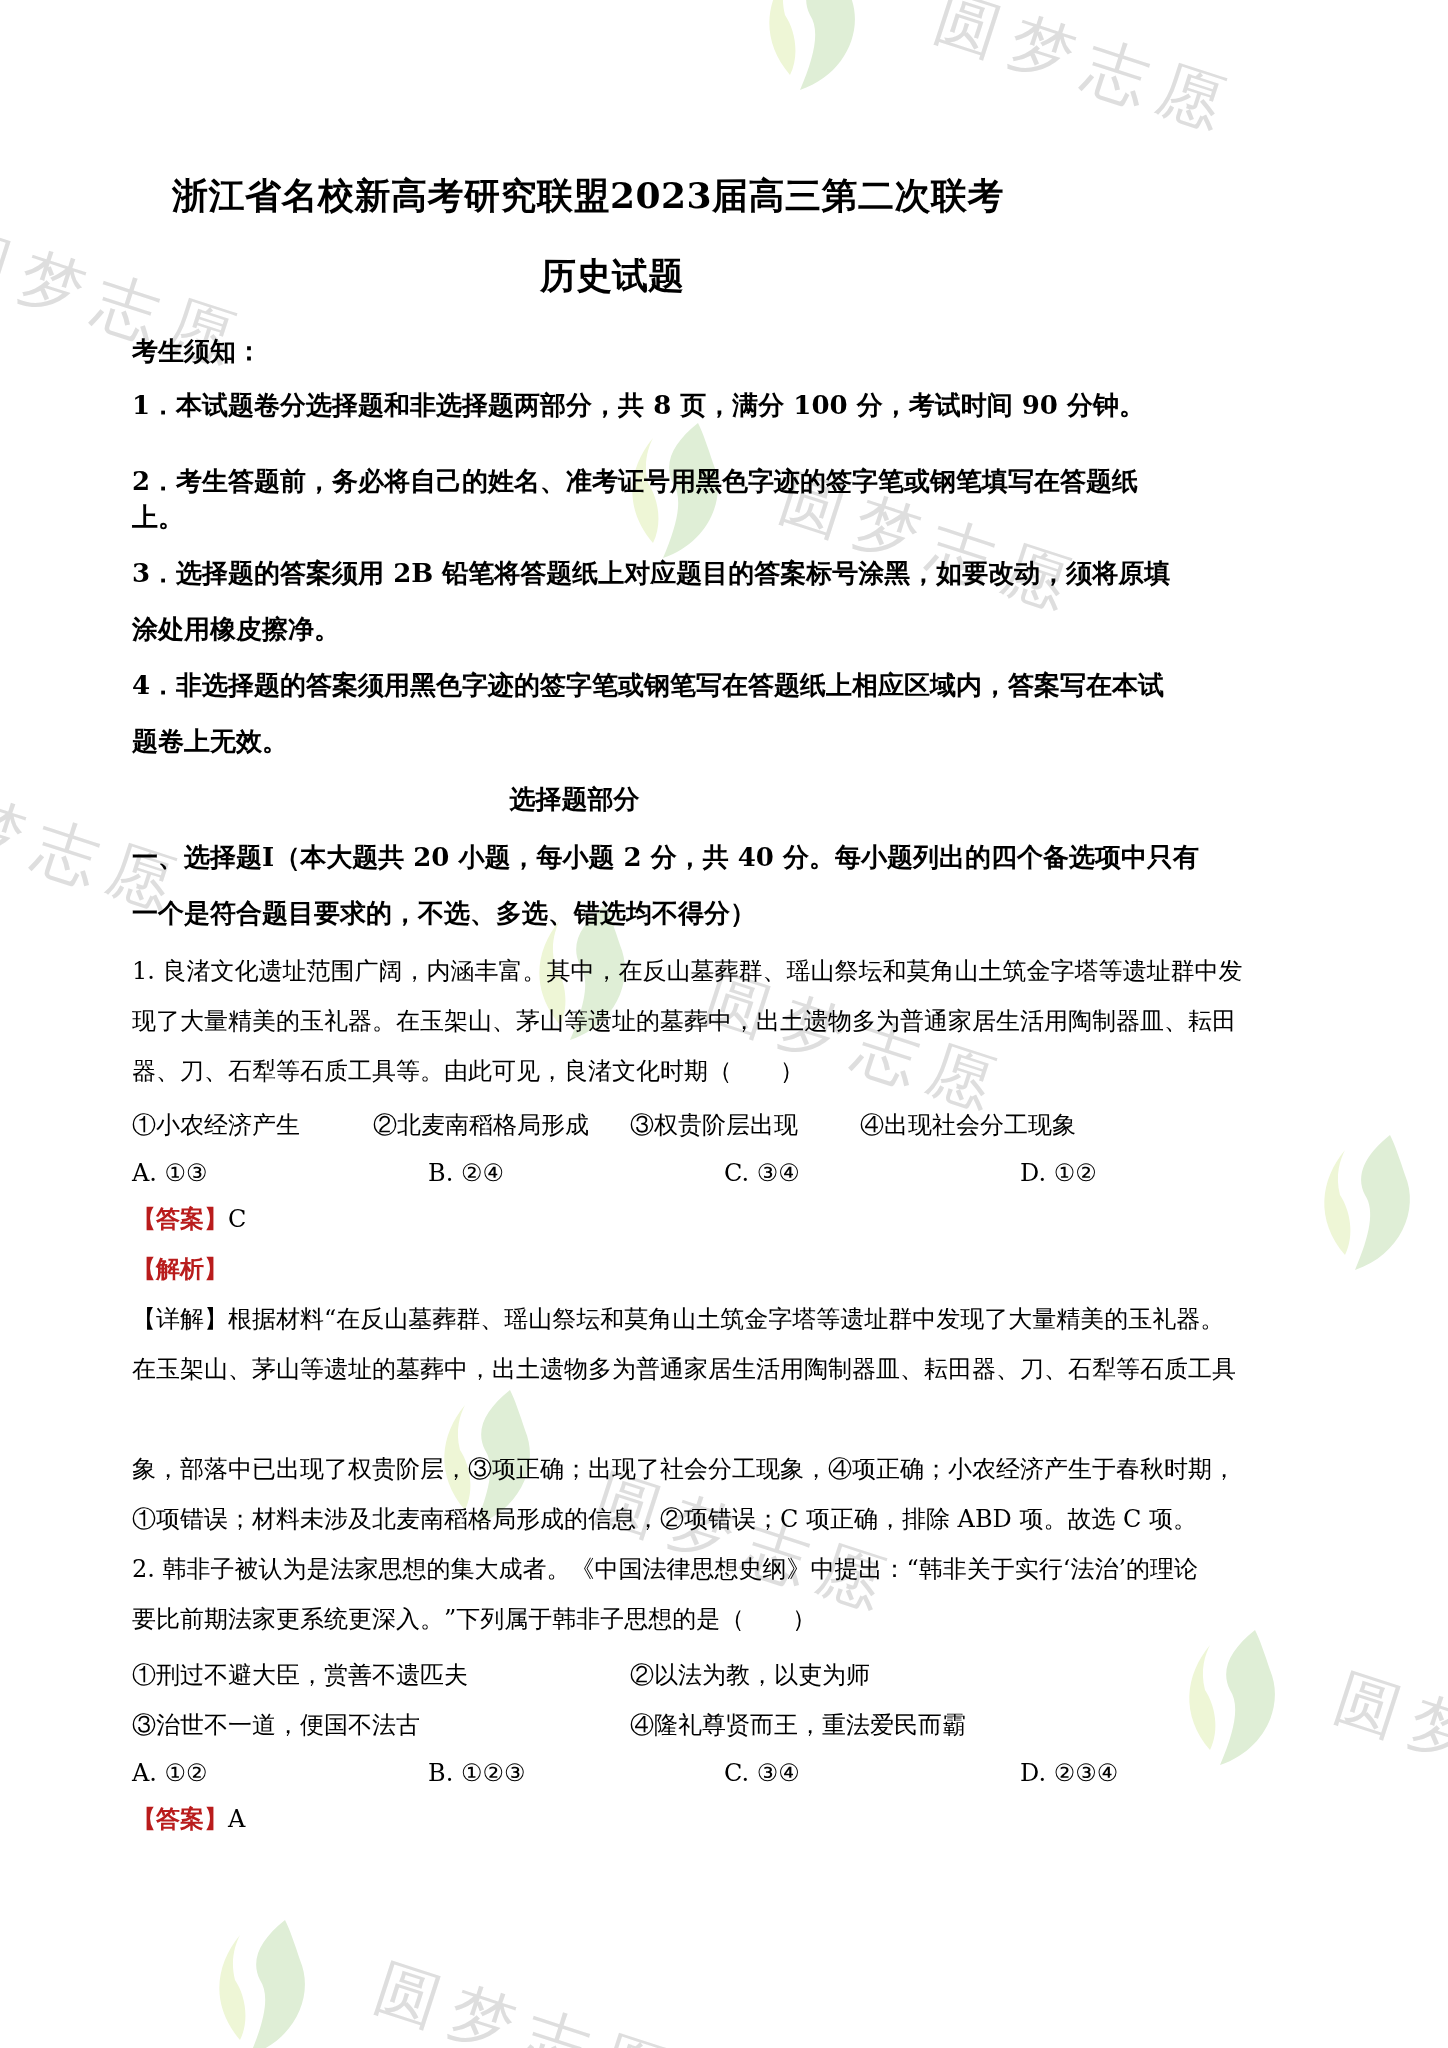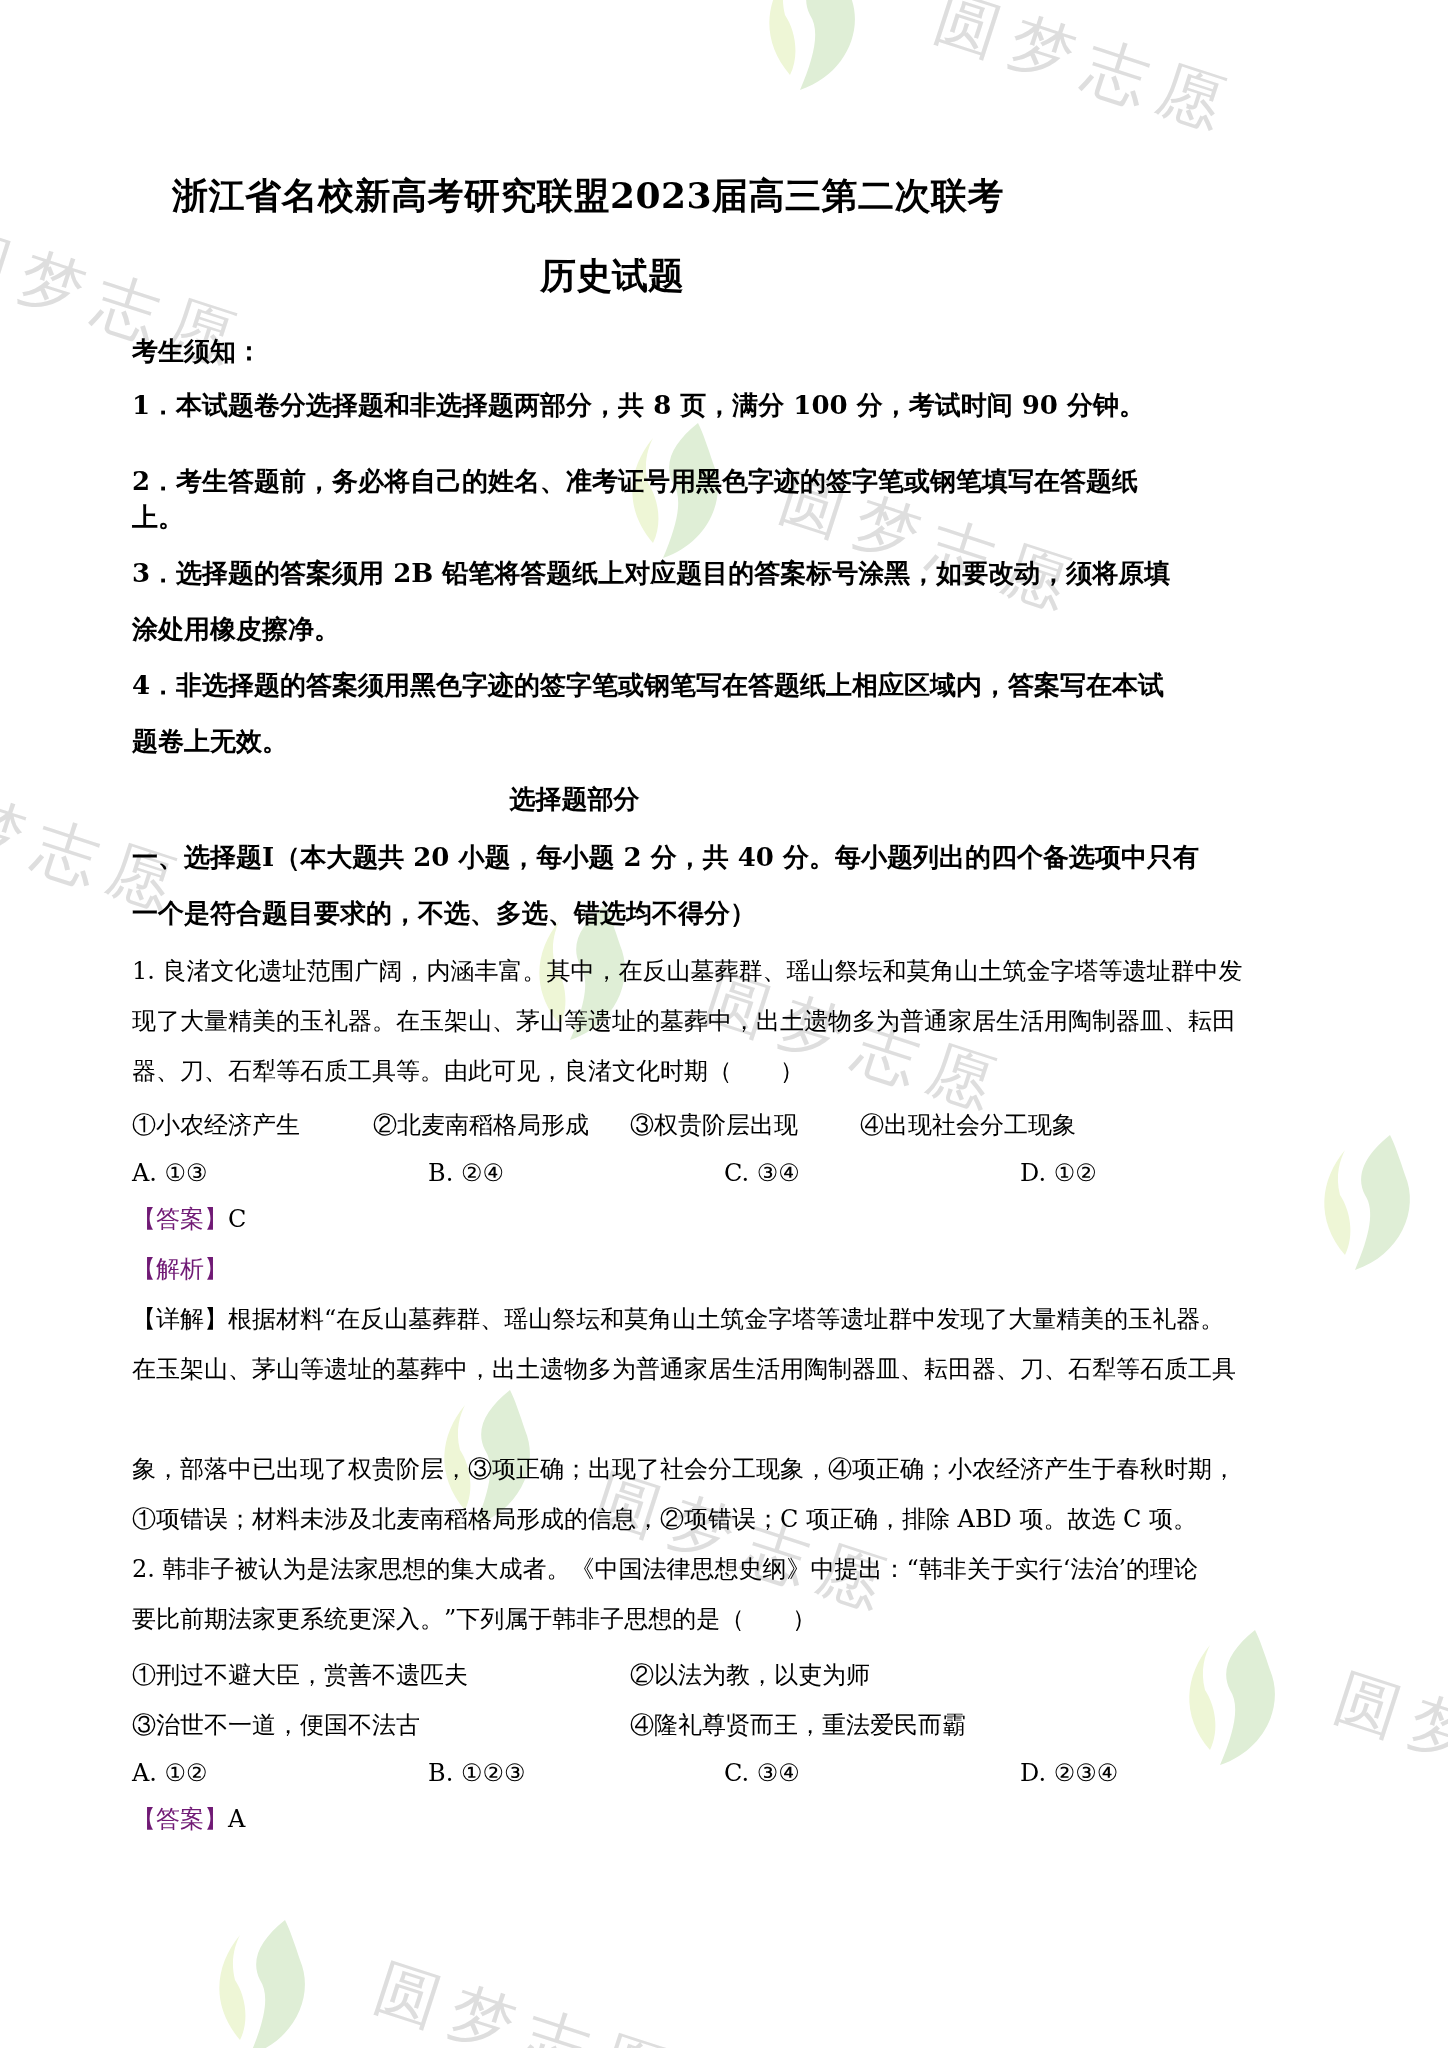--- a/index.html
+++ b/index.html
@@ -81,21 +81,22 @@
       font-size: 26px;
       font-weight: bold;
     }
     .opt {
       position: absolute;
       font-size: 24px;
       white-space: nowrap;
       margin-top: 6px;
     }
     .tag {
-      color: #701a75;
+      color: #b91c1c;
+      font-weight: bold;
     }
   </style>
 </head>
 <body>
 
 <div class="watermarks">
 
   <svg class="wm-leaf" style="left:755px;top:-50px;" viewBox="0 0 110 150">
     <path d="M35 20 C10 50 5 90 35 125 C45 105 40 80 30 65 C25 45 30 30 35 20Z" fill="#eef6d6"></path>
     <path d="M80 5 C55 25 45 45 55 65 C65 80 60 105 45 140 C90 125 110 80 95 45 C90 30 85 15 80 5Z" fill="#dfeed6"></path>

